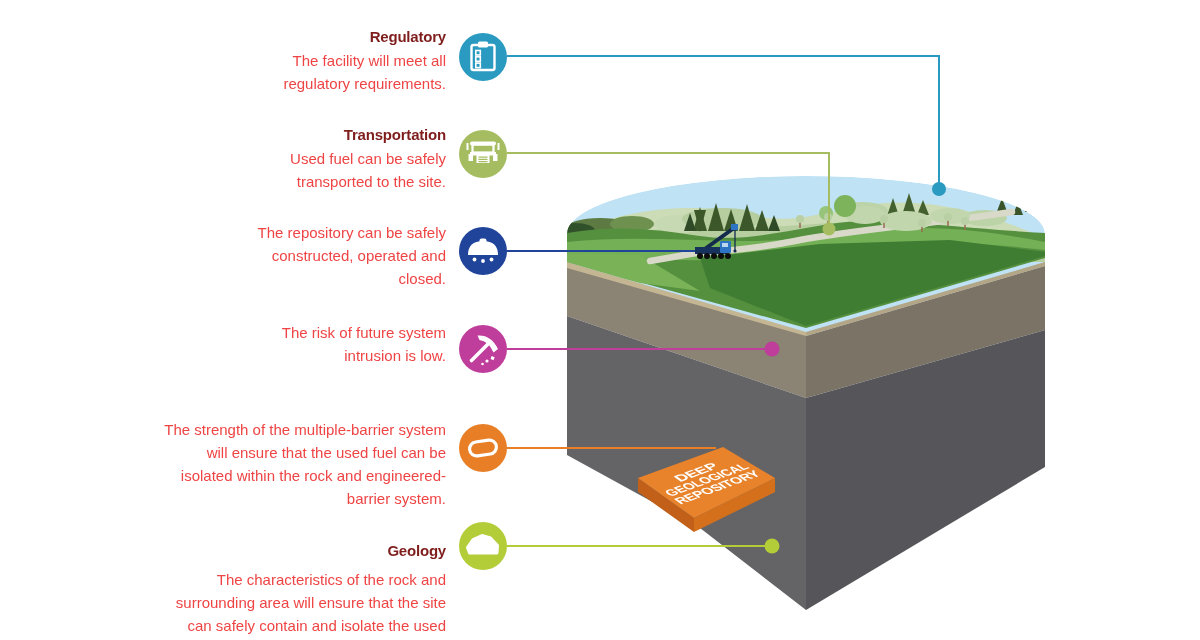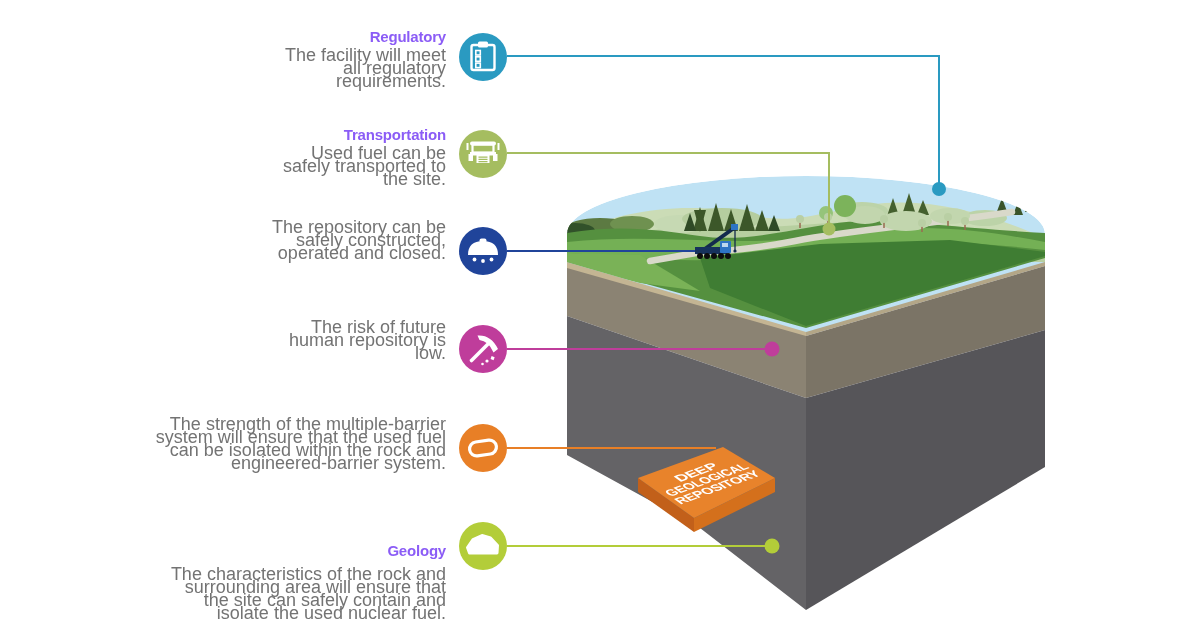--- a/index.html
+++ b/index.html
@@ -6,24 +6,24 @@
   html,body { margin:0; padding:0; }
   body {
     width:1200px; height:640px; position:relative; overflow:hidden;
     background:#ffffff;
     font-family:"Liberation Sans", sans-serif;
   }
   #scene { position:absolute; left:0; top:0; }
   .item { position:absolute; left:106px; width:340px; text-align:right; }
   .item h3 {
     margin:0 0 4px auto; font-size:15px; line-height:17px; font-weight:700;
-    color:#8b5cf6; letter-spacing:-0.2px;
+    color:#7f1d1d; letter-spacing:-0.2px;
   }
   .item p {
-    margin:0 0 0 auto; font-size:18px; line-height:13px; color:#737373;
+    margin:0 0 0 auto; font-size:15px; line-height:23px; color:#ef4444;
   }
   .item-1 { top:28px; }  .item-1 p { max-width:175px; }
   .item-2 { top:126px; } .item-2 p { max-width:182px; }
   .item-3 { top:221px; } .item-3 h3 { max-width:190px; } .item-3 p { max-width:200px; }
   .item-4 { top:321px; } .item-4 p { max-width:175px; }
   .item-5 { top:418px; } .item-5 p { max-width:295px; }
   .item-6 { top:542px; } .item-6 p { max-width:288px;margin-top:9px; }
   .repo-text { font-family:"Liberation Sans", sans-serif; font-weight:700; font-size:13px; letter-spacing:-0.2px; }
 </style>
 </head>
@@ -228,21 +228,21 @@
   <p>The facility will meet all regulatory requirements.</p>
 </div>
 <div class="item item-2">
   <h3>Transportation</h3>
   <p>Used fuel can be safely transported to the site.</p>
 </div>
 <div class="item item-3">
   <p>The repository can be safely constructed, operated and closed.</p>
 </div>
 <div class="item item-4">
-  <p>The risk of future human repository is low.</p>
+  <p>The risk of future system intrusion is low.</p>
 </div>
 <div class="item item-5">
   <p>The strength of the multiple-barrier system will ensure that the used fuel can be isolated within the rock and engineered-barrier system.</p>
 </div>
 <div class="item item-6">
   <h3>Geology</h3>
   <p>The characteristics of the rock and surrounding area will ensure that the site can safely contain and isolate the used nuclear fuel.</p>
 </div>
 
 </body></html>

